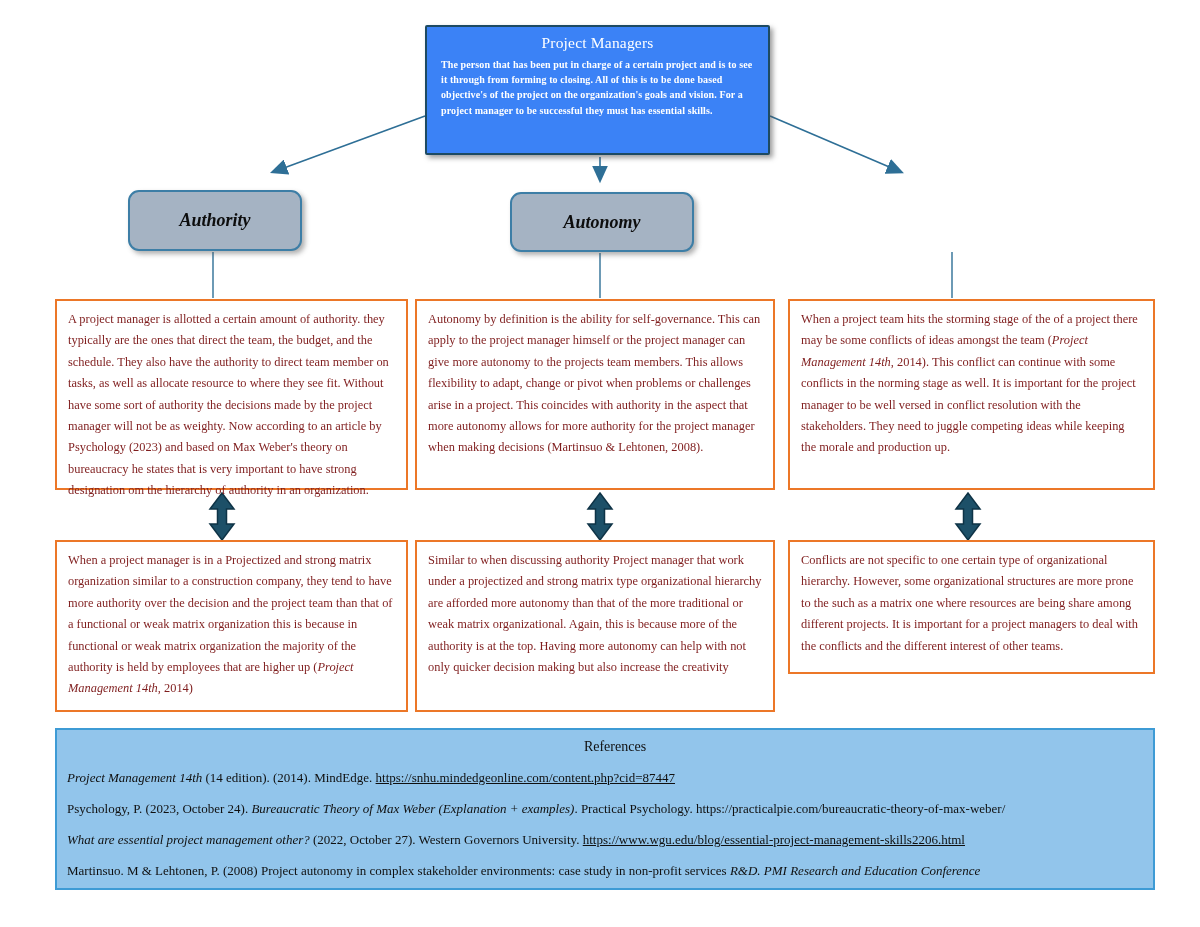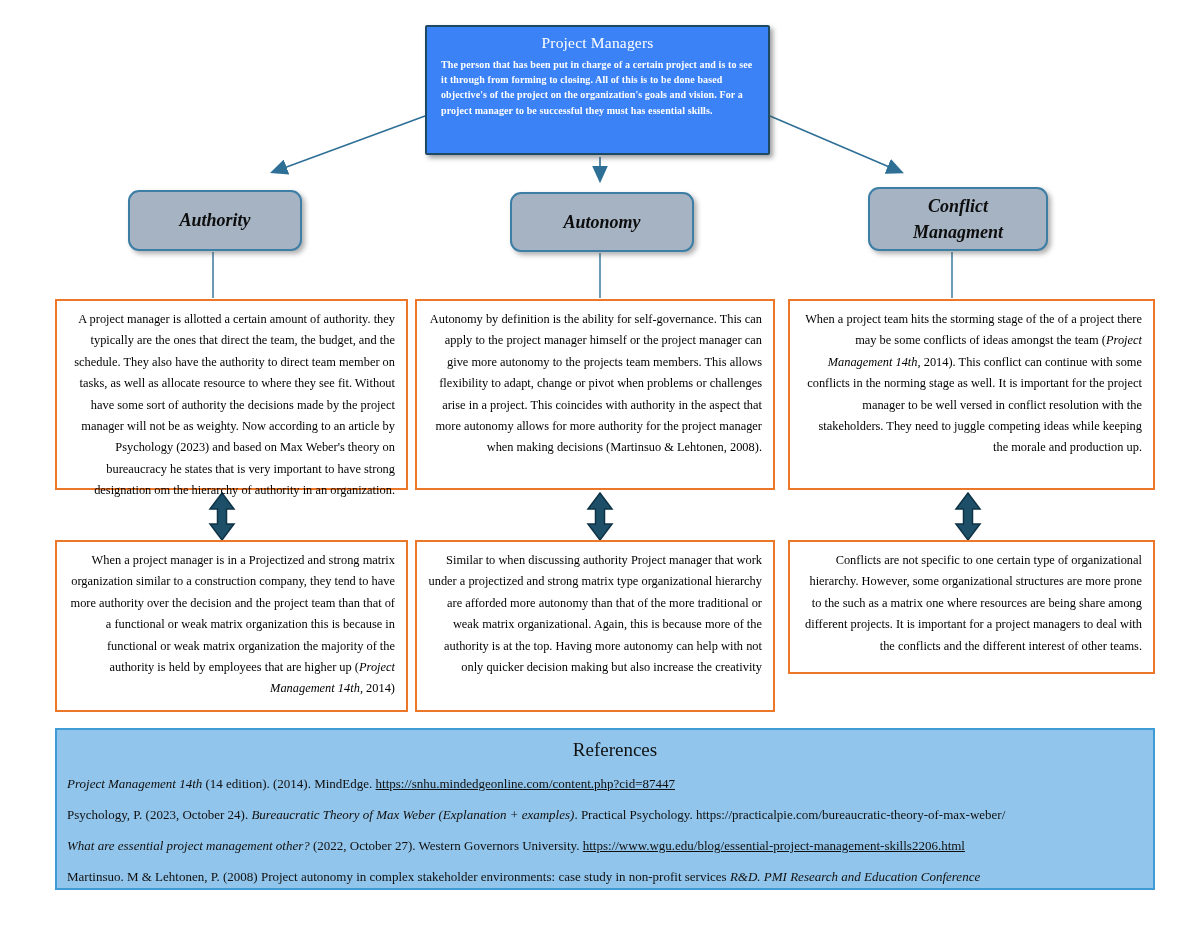--- a/index.html
+++ b/index.html
@@ -25,34 +25,34 @@
     box-shadow:3px 3px 5px rgba(80,80,80,0.45);box-sizing:border-box;
     display:flex;align-items:center;justify-content:center;text-align:center;
     font-size:18px;font-weight:bold;font-style:italic;color:#0d0d0d;line-height:1.45;
   }
   .label-authority{left:128px;top:190px;width:174px;height:61px;}
   .label-autonomy{left:510px;top:192px;width:184px;height:60px;}
   .label-conflict{left:868px;top:187px;width:180px;height:64px;padding:0 22px;}
 
   .text-box{
     position:absolute;background:#ffffff;border:2.5px solid #ec7728;box-sizing:border-box;
-    font-size:12.4px;line-height:21.4px;padding:8px 11px;text-align:right;color:#000000;
+    font-size:12.4px;line-height:21.4px;padding:8px 11px;text-align:left;color:#7f1d1d;
   }
   .box-a1{left:55px;top:299px;width:353px;height:191px;}
   .box-b1{left:415px;top:299px;width:360px;height:191px;}
   .box-c1{left:788px;top:299px;width:367px;height:191px;}
   .box-a2{left:55px;top:540px;width:353px;height:172px;}
   .box-b2{left:415px;top:540px;width:360px;height:172px;}
   .box-c2{left:788px;top:540px;width:367px;height:134px;font-family:Liberation Serif, serif;}
 
   .references{
     position:absolute;left:55px;top:728px;width:1100px;height:162px;
     background:#92c5eb;border:2px solid #3e9bd5;box-sizing:border-box;
   }
-  .references-title{text-align:center;font-size:19px;margin-top:9px;color:#111111;padding-left:20px;}
+  .references-title{text-align:center;font-size:14px;margin-top:9px;color:#111111;padding-left:20px;}
   .references-list{padding:7px 10px 0 10px;}
   .reference-item{font-size:13px;line-height:31px;white-space:nowrap;color:#101010;}
 
   .it{font-style:italic;}
   .ul{text-decoration:underline;}
 </style>
 </head>
 <body>
 
 <div class="canvas">
@@ -87,23 +87,20 @@
     <div class="root-title">Project Managers</div>
     <div class="root-body">The person that has been put in charge of a certain project and is to see it through from forming to closing. All of this is to be done based objective's of the project on the organization's goals and vision. For a project manager to be successful they must has essential skills.</div>
   </div>
 
   <div class="label-box label-authority">
     <span>Authority</span>
   </div>
   <div class="label-box label-autonomy">
     <span>Autonomy</span>
   </div>
-  <div class="label-box label-conflict">
-    <span>Conflict Managment</span>
-  </div>
 
   <div class="text-box box-a1"><span>A project manager is allotted a certain amount of authority. they typically are the ones that direct the team, the budget, and the schedule. They also have the authority to direct team member on tasks, as well as allocate resource to where they see fit. Without have some sort of authority the decisions made by the project manager will not be as weighty. Now according to an article by Psychology (2023) and based on Max Weber's theory on bureaucracy he states that is very important to have strong designation om the hierarchy of authority in an organization.</span></div>
   <div class="text-box box-b1"><span>Autonomy by definition is the ability for self-governance. This can apply to the project manager himself or the project manager can give more autonomy to the projects team members. This allows flexibility to adapt, change or pivot when problems or challenges arise in a project. This coincides with authority in the aspect that more autonomy allows for more authority for the project manager when making decisions (Martinsuo &amp; Lehtonen, 2008).</span></div>
   <div class="text-box box-c1"><span>When a project team hits the storming stage of the of a project there may be some conflicts of ideas amongst the team (</span><span class="it">Project Management 14th</span><span>, 2014). This conflict can continue with some conflicts in the norming stage as well. It is important for the project manager to be well versed in conflict resolution with the stakeholders. They need to juggle competing ideas while keeping the morale and production up.</span></div>
 
   <div class="text-box box-a2"><span>When a project manager is in a Projectized and strong matrix organization similar to a construction company, they tend to have more authority over the decision and the project team than that of a functional or weak matrix organization this is because in functional or weak matrix organization the majority of the authority is held by employees that are higher up (</span><span class="it">Project Management 14th</span><span>, 2014)</span></div>
   <div class="text-box box-b2"><span>Similar to when discussing authority Project manager that work under a projectized and strong matrix type organizational hierarchy are afforded more autonomy than that of the more traditional or weak matrix organizational. Again, this is because more of the authority is at the top. Having more autonomy can help with not only quicker decision making but also increase the creativity</span></div>
   <div class="text-box box-c2"><span>Conflicts are not specific to one certain type of organizational hierarchy. However, some organizational structures are more prone to the such as a matrix one where resources are being share among different projects. It is important for a project managers to deal with the conflicts and the different interest of other teams.</span></div>
 
   <div class="references">

